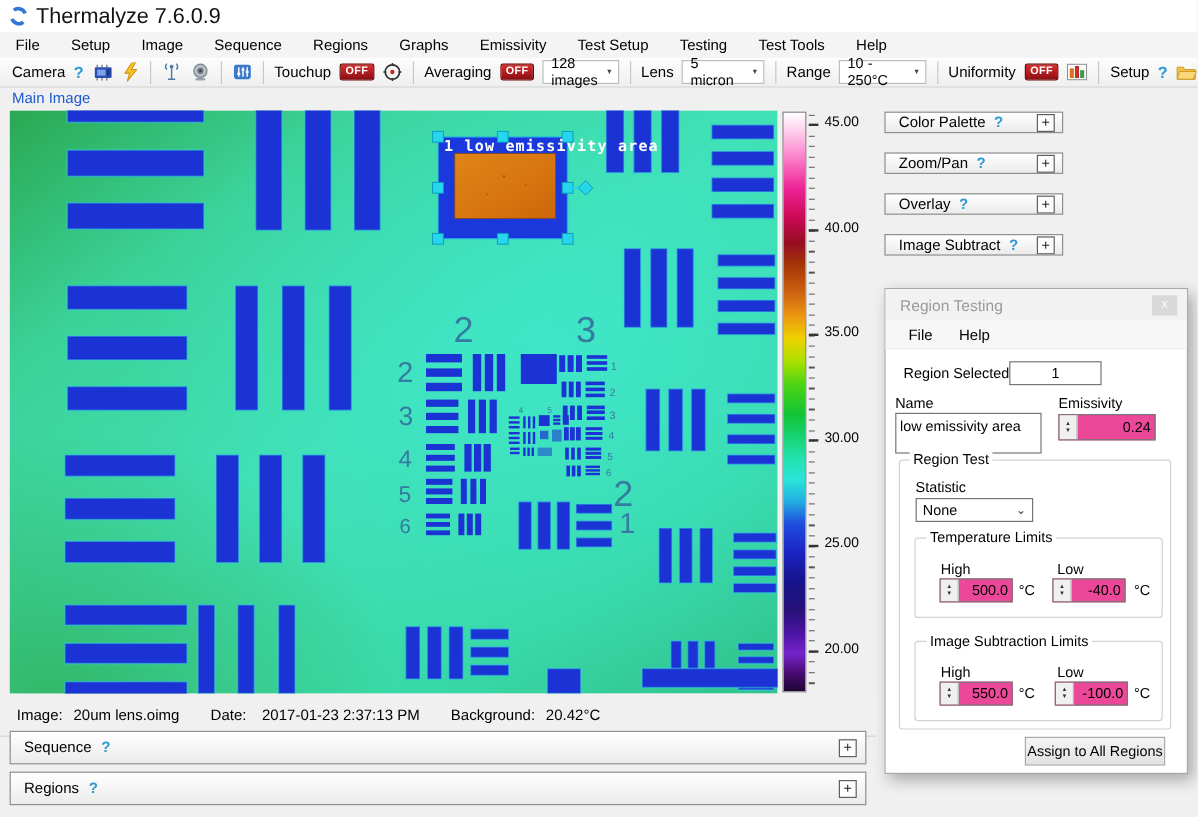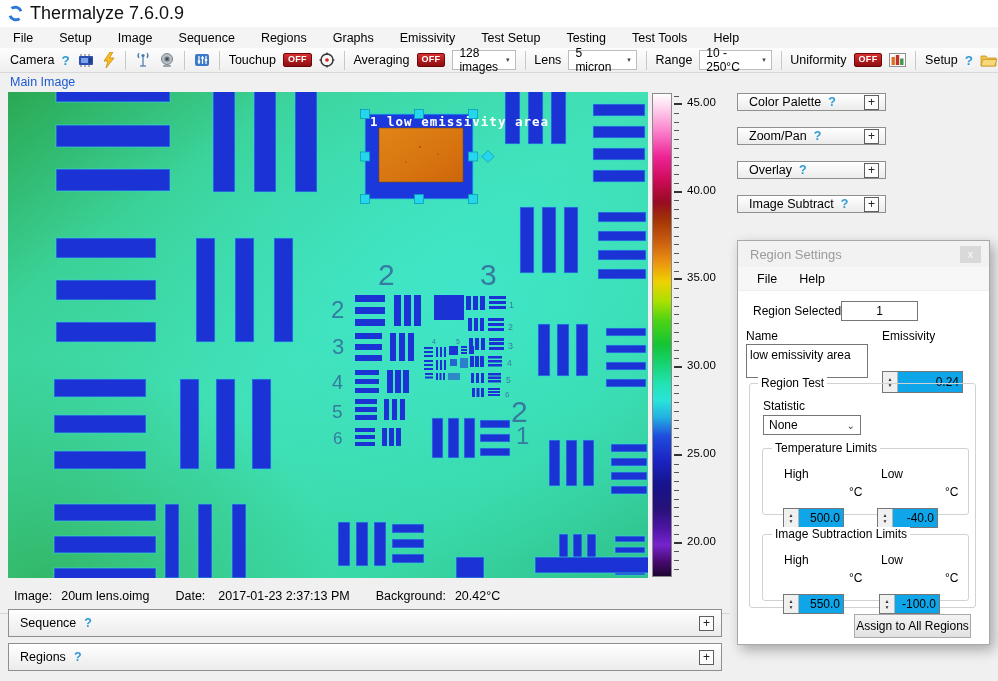--- a/index.html
+++ b/index.html
@@ -44,21 +44,21 @@
 
   
   .dialog { position:absolute; left:737px; top:240px; width:253px; height:405px; background:#fff; border:1px solid #a9a9a9; box-shadow:4px 5px 12px rgba(0,0,0,.30); }
   .dlg-title { height:26px; background:#f2f2f2; display:flex; align-items:center; padding:0 8px 0 12px; }
   .dlg-title .dt { font-size:13px; color:#9b9b9b; }
   .dlg-close { margin-left:auto; width:21px; height:17px; background:#d9d9d9; color:#fafafa; font-size:11px; text-align:center; line-height:16px; }
   .dlg-menu { height:24px; background:#f7f7f7; display:flex; align-items:center; padding-left:8px; border-bottom:1px solid #eee; }
   .dlg-menu .mi { font-size:12.5px; padding:2px 11px; }
   .dlg-label { position:absolute; font-size:12px; }
   .dlg-input { position:absolute; background:#fff; border:1px solid #767676; font-size:12px; line-height:18px; padding:0 3px; }
-  .spin { position:absolute; display:flex; border:1px solid #767676; background:#0ea5e9; height:20px;margin-top:26px; }
+  .spin { position:absolute; display:flex; border:1px solid #767676; background:#ec4899; height:20px; }
   .spin .arrows { width:15px; border-right:1px solid #b5b5b5; background:#f0f0f0; display:flex; flex-direction:column; align-items:center; justify-content:center; font-size:5px; color:#333; line-height:6px; }
   .spin .val { flex:1; text-align:right; padding:0 3px; font-size:12px; line-height:18px; }
   .group { position:absolute; border:1px solid #d2d2d2; border-radius:3px; }
   .group-label { position:absolute; background:#fff; padding:0 3px; font-size:12px; white-space:nowrap; }
   .select { position:absolute; background:#fff; border:1px solid #767676; height:20px; display:flex; align-items:center; font-size:12px; padding:0 5px; }
   .select .chev { margin-left:auto; color:#444; font-size:10px; }
   .btn { position:absolute; background:linear-gradient(#f4f4f4,#e2e2e2); border:1px solid #a9a9a9; font-size:12px; text-align:center; }
 </style>
 </head>
 <body>
@@ -498,21 +498,21 @@
   <span class="plus-btn">+</span>
 </div>
 <div class="panel" style="top:195px;">
   <span class="pl">Image Subtract</span>
   <span class="help-q">?</span>
   <span class="plus-btn">+</span>
 </div>
 
 <div class="dialog">
   <div class="dlg-title">
-    <span class="dt">Region Settings</span>
+    <span class="dt">Region Testing</span>
     <span class="dlg-close">x</span>
   </div>
   <div class="dlg-menu">
     <span class="mi">File</span>
     <span class="mi">Help</span>
   </div>
 
   <div class="dlg-label" style="left:15px; top:63px;">Region Selected:</div>
   <div class="dlg-input" style="left:103px; top:60px; width:77px; height:20px; text-align:center;">1</div>
 

